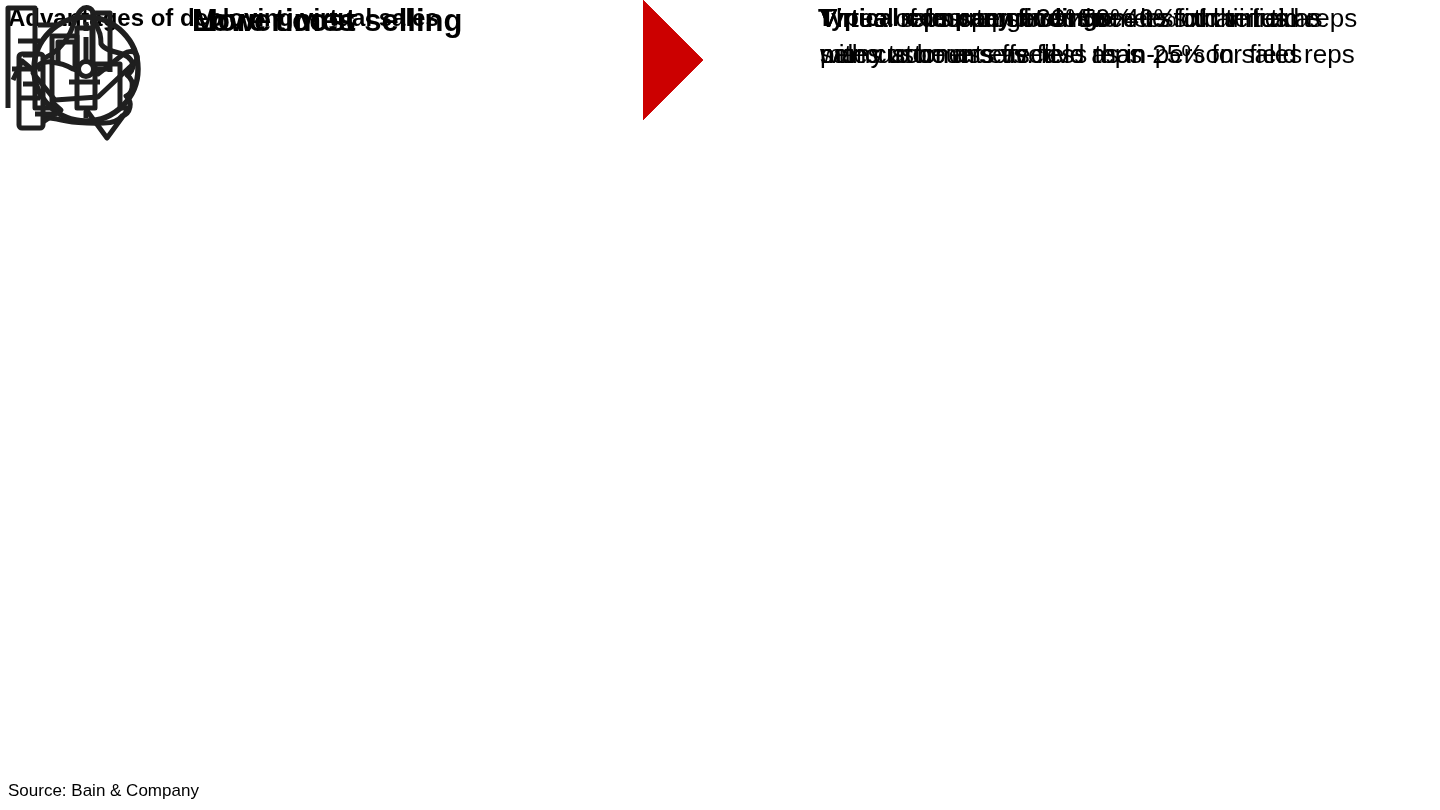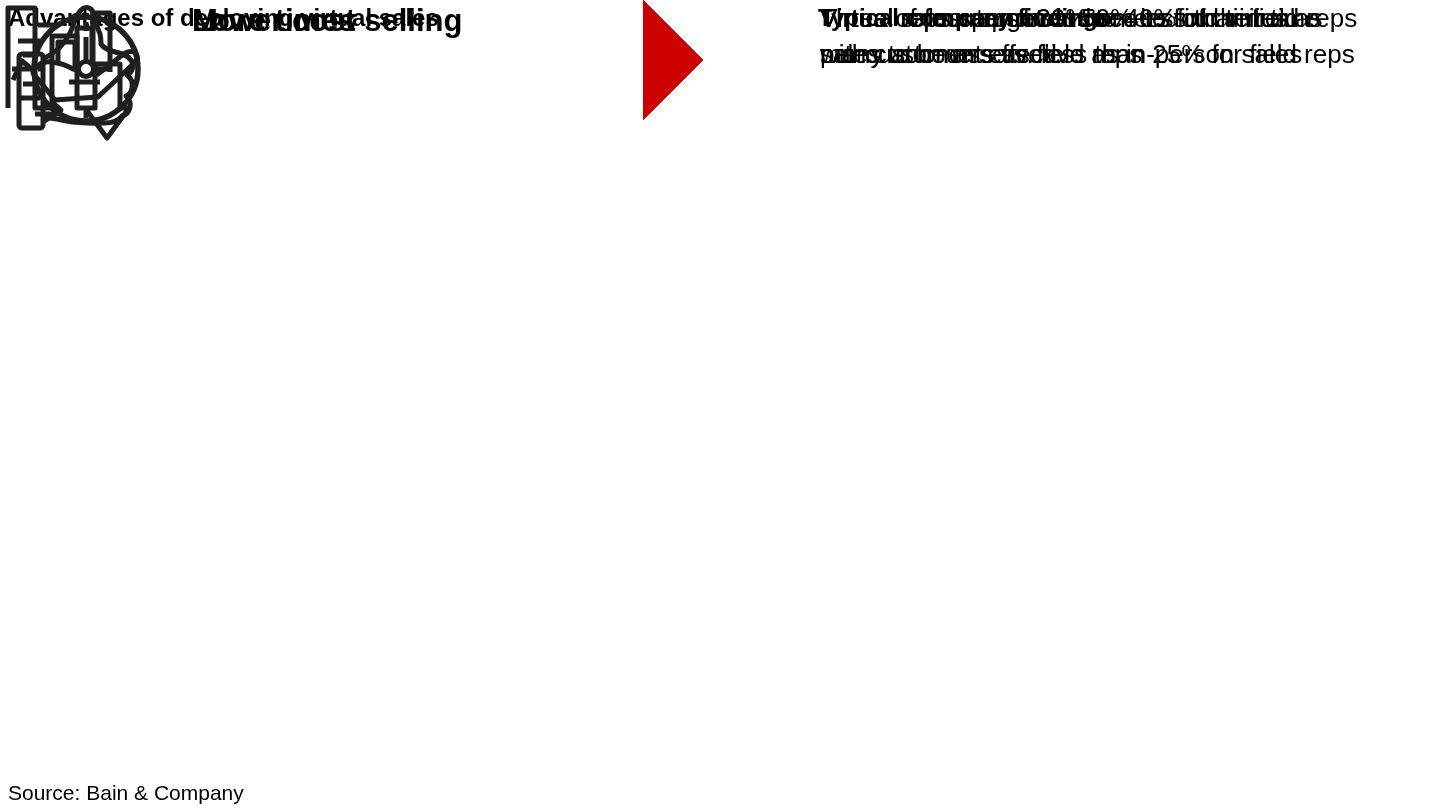--- a/index.html
+++ b/index.html
@@ -7,21 +7,21 @@
   .canvas{position:relative;width:1440px;height:810px;background:#ffffff;overflow:hidden;}
   .hdr{position:absolute;top:4px;font-size:24px;font-weight:700;white-space:nowrap;}
   .hdr-left{left:8px;}
   .hdr-right{left:818px;}
   .icon{position:absolute;}
   .icon svg{display:block;}
   .row-label{position:absolute;left:192px;height:42px;line-height:42px;font-size:31px;font-weight:700;white-space:nowrap;}
   .tri{position:absolute;left:643px;width:60px;height:120px;}
   .finding{position:absolute;left:820px;width:632px;font-size:26px;line-height:36px;}
   .finding div{white-space:nowrap;}
-  .source{position:absolute;left:8px;top:781px;font-size:21px;}
+  .source{position:absolute;left:8px;top:781px;font-size:17px;}
 </style>
 </head>
 <body>
 
 <div class="canvas">
 
   <div class="hdr hdr-left">Advantages of deploying virtual sales</div>
   <div class="hdr hdr-right">Typical company findings</div>
 
   <div class="icon" style="left:0;top:88">

